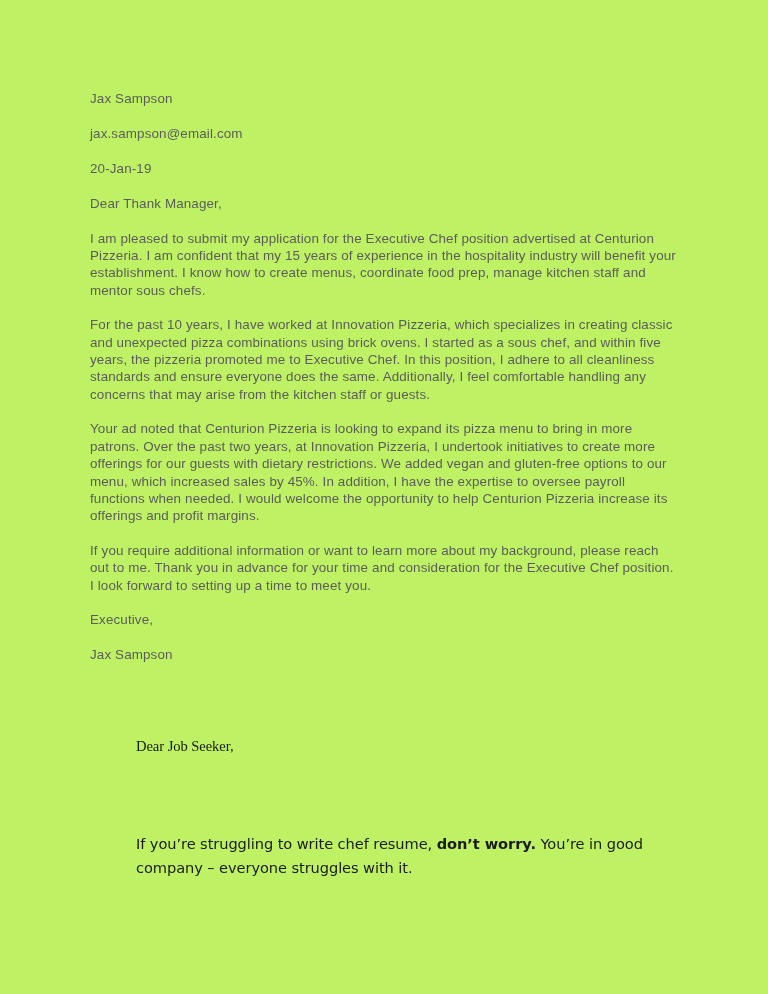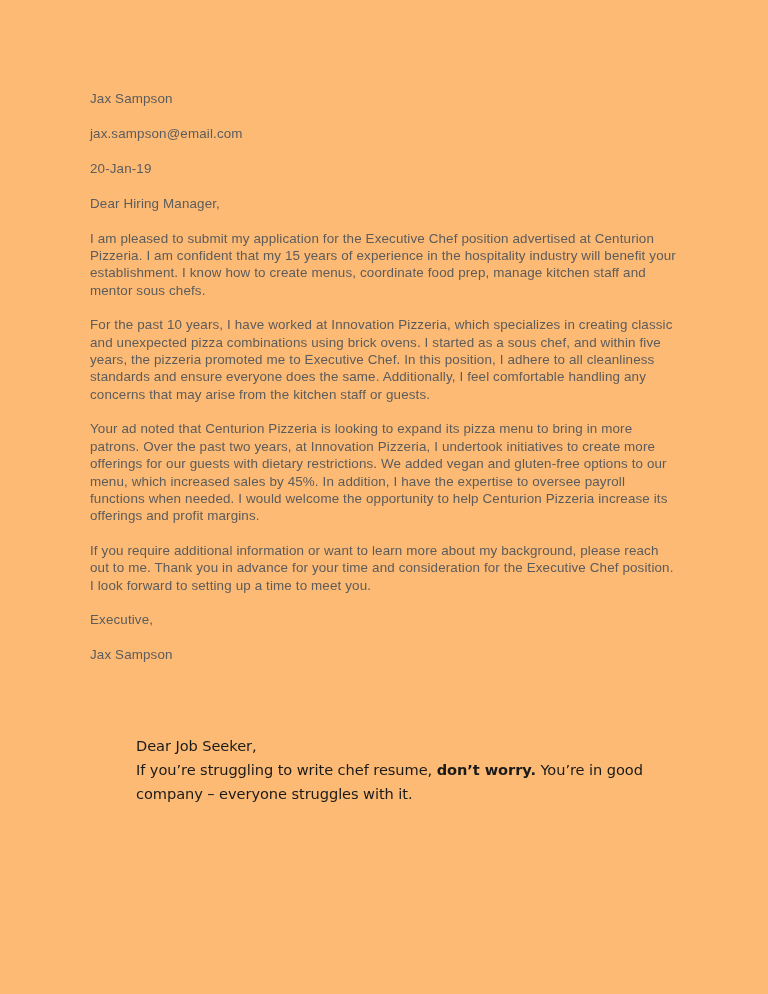--- a/index.html
+++ b/index.html
@@ -15,21 +15,21 @@
     font-family: "Liberation Sans", sans-serif;
     -webkit-font-smoothing: antialiased;
   }
 
   .page {
     position: absolute;
     top: 0;
     left: 0;
     width: 768px;
     height: 994px;
-    background: #fdba74;
+    background: #bef264;
   }
 
   
   .letter {
     position: absolute;
     left: 90px;
     top: 90px;
     width: 586px;
   }
 
@@ -73,20 +73,22 @@
   .note p {
     margin: 0;
     font-family: "DejaVu Sans", sans-serif;
     font-size: 14.6px;
     line-height: 24px;
     color: #1a1a1a;
     letter-spacing: -0.005em;
   }
 
   .note .note-greeting {
+    margin-bottom: 74px;
+    font-family: Liberation Serif, serif;
   }
 
   .note .note-body {
     width: 510px;
   }
 
   .note b {
     font-weight: bold;
   }
 </style>
@@ -97,21 +99,21 @@
 
   <div class="letter">
 
     <p class="head-line">Jax Sampson</p>
 
 
     <p class="head-line">jax.sampson@email.com</p>
 
     <p class="head-line">20-Jan-19</p>
 
-    <p class="salutation">Dear Hiring Manager,</p>
+    <p class="salutation">Dear Thank Manager,</p>
 
     <p class="body-para">I am pleased to submit my application for the Executive Chef position advertised at Centurion Pizzeria. I am confident that my 15 years of experience in the hospitality industry will benefit your establishment. I know how to create menus, coordinate food prep, manage kitchen staff and mentor sous chefs.</p>
 
     <p class="body-para">For the past 10 years, I have worked at Innovation Pizzeria, which specializes in creating classic and unexpected pizza combinations using brick ovens. I started as a sous chef, and within five years, the pizzeria promoted me to Executive Chef. In this position, I adhere to all cleanliness standards and ensure everyone does the same. Additionally, I feel comfortable handling any concerns that may arise from the kitchen staff or guests.</p>
 
     <p class="body-para">Your ad noted that Centurion Pizzeria is looking to expand its pizza menu to bring in more patrons. Over the past two years, at Innovation Pizzeria, I undertook initiatives to create more offerings for our guests with dietary restrictions. We added vegan and gluten-free options to our menu, which increased sales by 45%. In addition, I have the expertise to oversee payroll functions when needed. I would welcome the opportunity to help Centurion Pizzeria increase its offerings and profit margins.</p>
 
     <p class="body-para">If you require additional information or want to learn more about my background, please reach out to me. Thank you in advance for your time and consideration for the Executive Chef position. I look forward to setting up a time to meet you.</p>
 
     <p class="signoff">Executive,</p>

